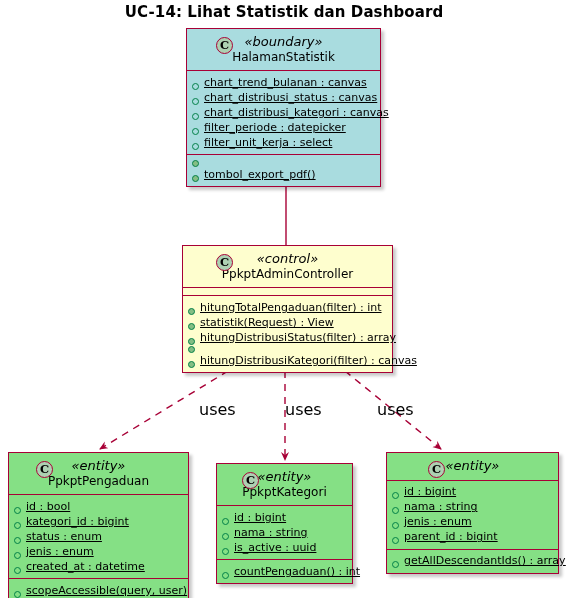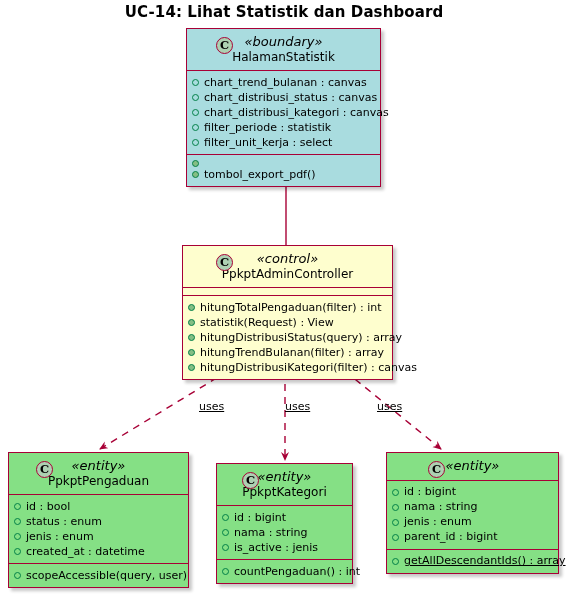--- a/index.html
+++ b/index.html
@@ -72,24 +72,25 @@
   .compartment {
     border-top: 1.3px solid #A80036;
     padding: 4px 5px 4px 5px;
   }
   .compartment.empty {
     padding: 2px 5px;
     min-height: 3px;
   }
   .member {
     display: flex;
-    align-items: center;
+    align-items: flex-end;
     line-height: 14px;
     padding: 0.5px 0;
     white-space: nowrap;
+    text-decoration: underline;
   }
   .member .marker {
     width: 7px;
     height: 7px;
     border-radius: 50%;
     border: 1.2px solid #038048;
     box-sizing: border-box;
     margin-right: 5px;
     flex: 0 0 auto;
   }
@@ -131,24 +132,23 @@
 
   
   #connector-layer {
     position: absolute;
     left: 0; top: 0;
     width: 568px; height: 598px;
     pointer-events: none;
   }
   .edge-label {
     position: absolute;
-    font-size: 11px;
+    font-size: 16px;
     color: #000000;
     white-space: nowrap;
-    text-decoration: underline;
   }
   #uses-label-pengaduan { left: 199px; top: 400px; }
   #uses-label-kategori  { left: 285px; top: 400px; }
   #uses-label-unitkerja { left: 377px; top: 400px; }
 </style>
 </head>
 <body>
 
 <div id="diagram-title">UC-14: Lihat Statistik dan Dashboard</div>
 
@@ -186,21 +186,21 @@
     <div class="member">
       <span class="marker hollow"></span>
       <span class="mtext">chart_distribusi_status : canvas</span>
     </div>
     <div class="member">
       <span class="marker hollow"></span>
       <span class="mtext">chart_distribusi_kategori : canvas</span>
     </div>
     <div class="member">
       <span class="marker hollow"></span>
-      <span class="mtext">filter_periode : statistik</span>
+      <span class="mtext">filter_periode : datepicker</span>
     </div>
     <div class="member">
       <span class="marker hollow"></span>
       <span class="mtext">filter_unit_kerja : select</span>
     </div>
   </div>
   <div class="compartment">
     <div class="member">
       <span class="marker filled"></span>
     </div>
@@ -222,25 +222,24 @@
     <div class="member">
       <span class="marker filled"></span>
       <span class="mtext">hitungTotalPengaduan(filter) : int</span>
     </div>
     <div class="member">
       <span class="marker filled"></span>
       <span class="mtext">statistik(Request) : View</span>
     </div>
     <div class="member">
       <span class="marker filled"></span>
-      <span class="mtext">hitungDistribusiStatus(query) : array</span>
-    </div>
-    <div class="member">
-      <span class="marker filled"></span>
-      <span class="mtext">hitungTrendBulanan(filter) : array</span>
+      <span class="mtext">hitungDistribusiStatus(filter) : array</span>
+    </div>
+    <div class="member">
+      <span class="marker filled"></span>
     </div>
     <div class="member">
       <span class="marker filled"></span>
       <span class="mtext">hitungDistribusiKategori(filter) : canvas</span>
     </div>
   </div>
 </div>
 
 <div class="uml-class" id="class-ppkpt-pengaduan">
   <div class="uml-header">
@@ -248,20 +247,24 @@
     <span class="stereotype">«entity»</span>
     <span class="class-name">PpkptPengaduan</span>
   </div>
   <div class="compartment">
     <div class="member">
       <span class="marker hollow"></span>
       <span class="mtext">id : bool</span>
     </div>
     <div class="member">
       <span class="marker hollow"></span>
+      <span class="mtext">kategori_id : bigint</span>
+    </div>
+    <div class="member">
+      <span class="marker hollow"></span>
       <span class="mtext">status : enum</span>
     </div>
     <div class="member">
       <span class="marker hollow"></span>
       <span class="mtext">jenis : enum</span>
     </div>
     <div class="member">
       <span class="marker hollow"></span>
       <span class="mtext">created_at : datetime</span>
     </div>
@@ -284,21 +287,21 @@
     <div class="member">
       <span class="marker hollow"></span>
       <span class="mtext">id : bigint</span>
     </div>
     <div class="member">
       <span class="marker hollow"></span>
       <span class="mtext">nama : string</span>
     </div>
     <div class="member">
       <span class="marker hollow"></span>
-      <span class="mtext">is_active : jenis</span>
+      <span class="mtext">is_active : uuid</span>
     </div>
   </div>
   <div class="compartment">
     <div class="member">
       <span class="marker hollow"></span>
       <span class="mtext">countPengaduan() : int</span>
     </div>
   </div>
 </div>
 

